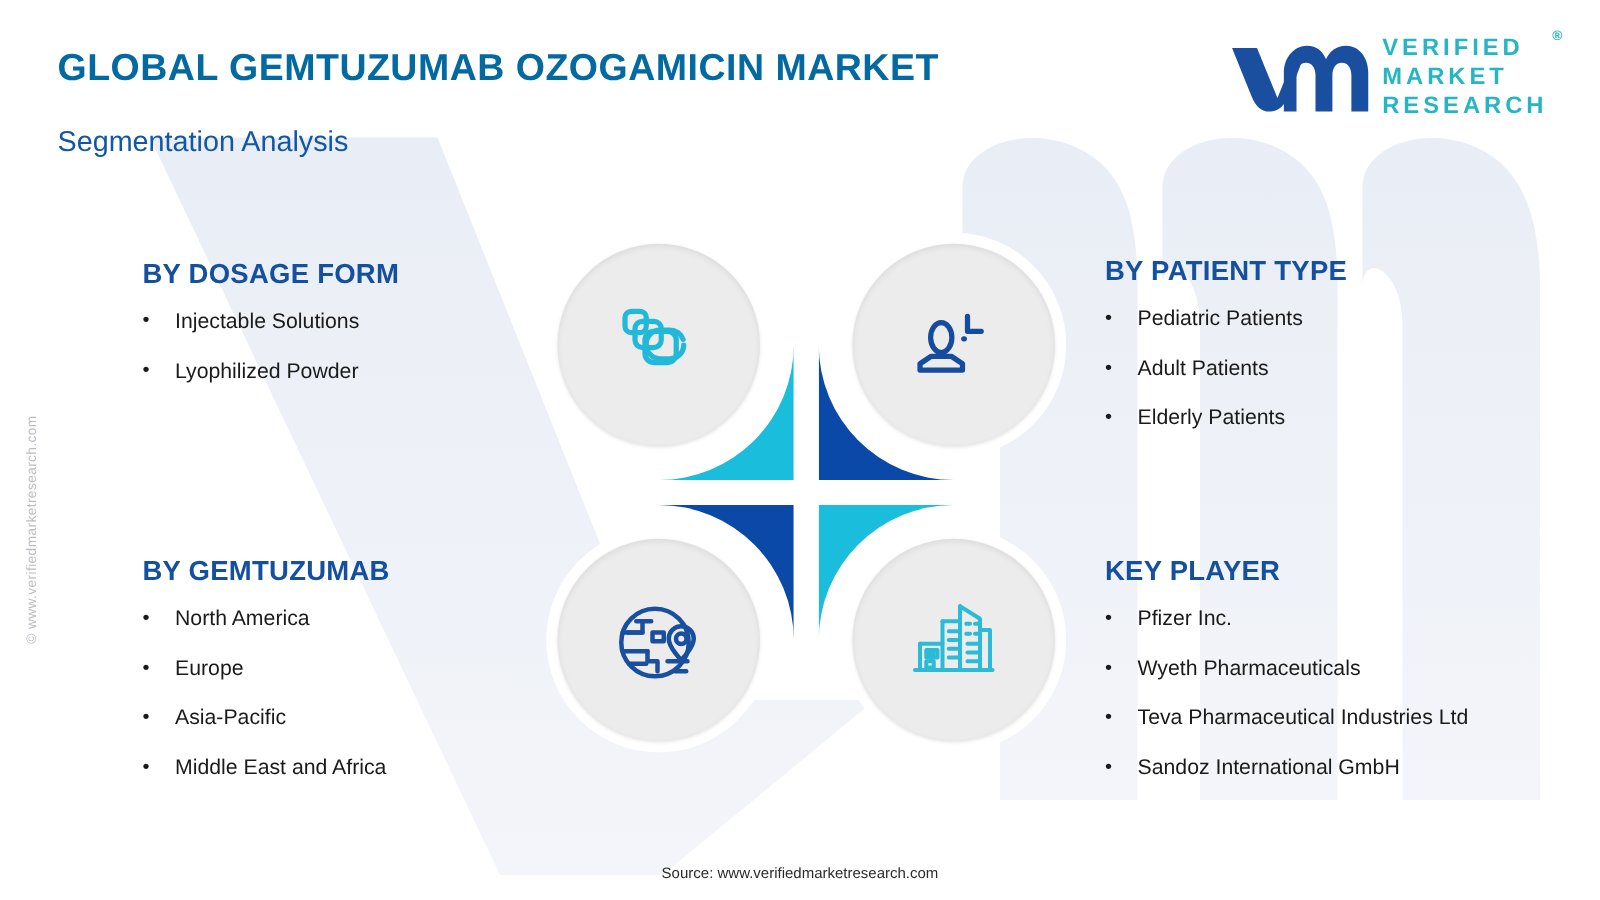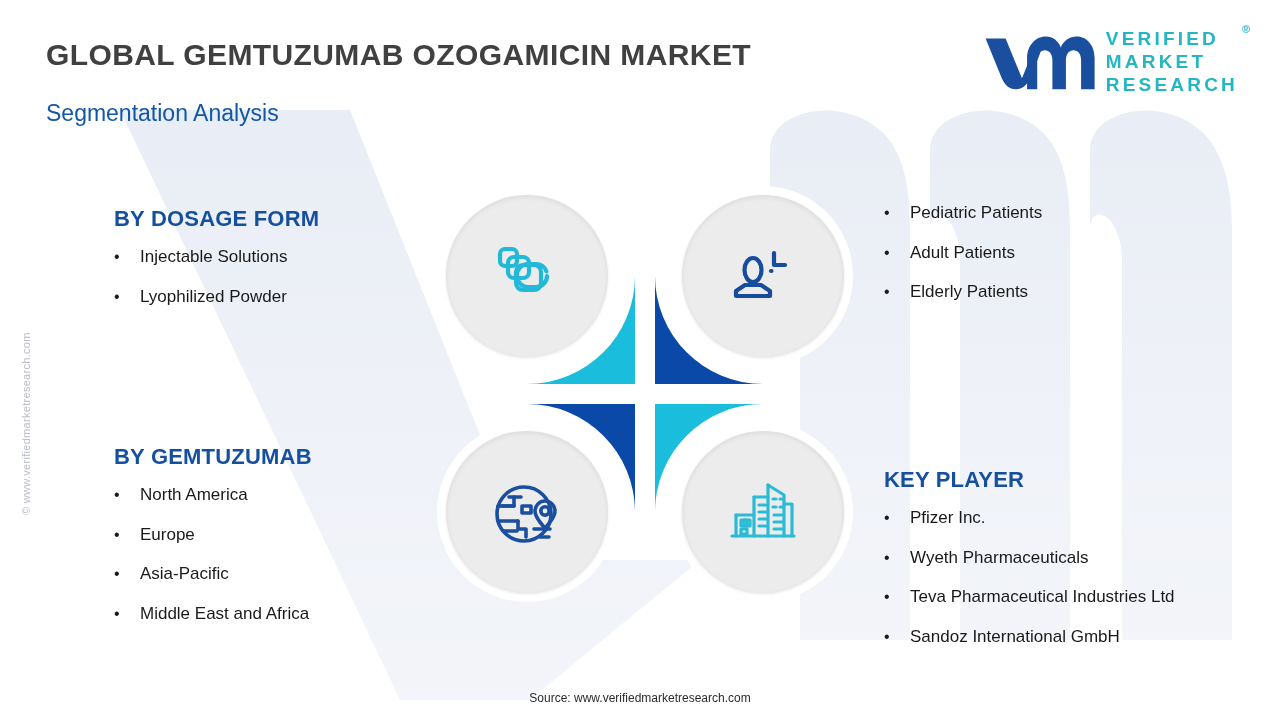--- a/index.html
+++ b/index.html
@@ -28,21 +28,21 @@
     top: 0; left: 0;
     width: 1280px;
     z-index: 5;
   }
   .page-title {
     position: absolute;
     left: 46px; top: 38px;
     font-size: 30px;
     font-weight: bold;
     letter-spacing: 0.4px;
-    color: #404040;
+    color: #0369a1;
     white-space: nowrap;
   }
   .page-subtitle {
     position: absolute;
     left: 46px; top: 100px;
     font-size: 23px;
     font-weight: normal;
     color: #1257A6;
     white-space: nowrap;
   }
@@ -108,21 +108,21 @@
     width: 26px;
     flex: 0 0 26px;
     color: #1a1a1a;
     font-size: 16px;
     line-height: 1.15;
   }
 
   #seg-dosage   { left: 114px; top: 206px; }
   #seg-geo      { left: 114px; top: 444px; }
   #seg-patient  { left: 884px; top: 204px; }
-  #seg-player   { left: 884px; top: 444px; margin-top: 23px; }
+  #seg-player   { left: 884px; top: 444px; }
 
   
   .quadrants {
     position: absolute;
     left: 419px; top: 168px;
     width: 452px; height: 452px;
     z-index: 6;
   }
   .quad {
     position: absolute;
@@ -241,20 +241,21 @@
       <span>Asia-Pacific</span>
     </li>
     <li>
       <span class="bullet">•</span>
       <span>Middle East and Africa</span>
     </li>
   </ul>
 </div>
 
 <div class="segment" id="seg-patient">
+  <div class="segment-title">BY PATIENT TYPE</div>
   <ul class="segment-list">
     <li>
       <span class="bullet">•</span>
       <span>Pediatric Patients</span>
     </li>
     <li>
       <span class="bullet">•</span>
       <span>Adult Patients</span>
     </li>
     <li>

